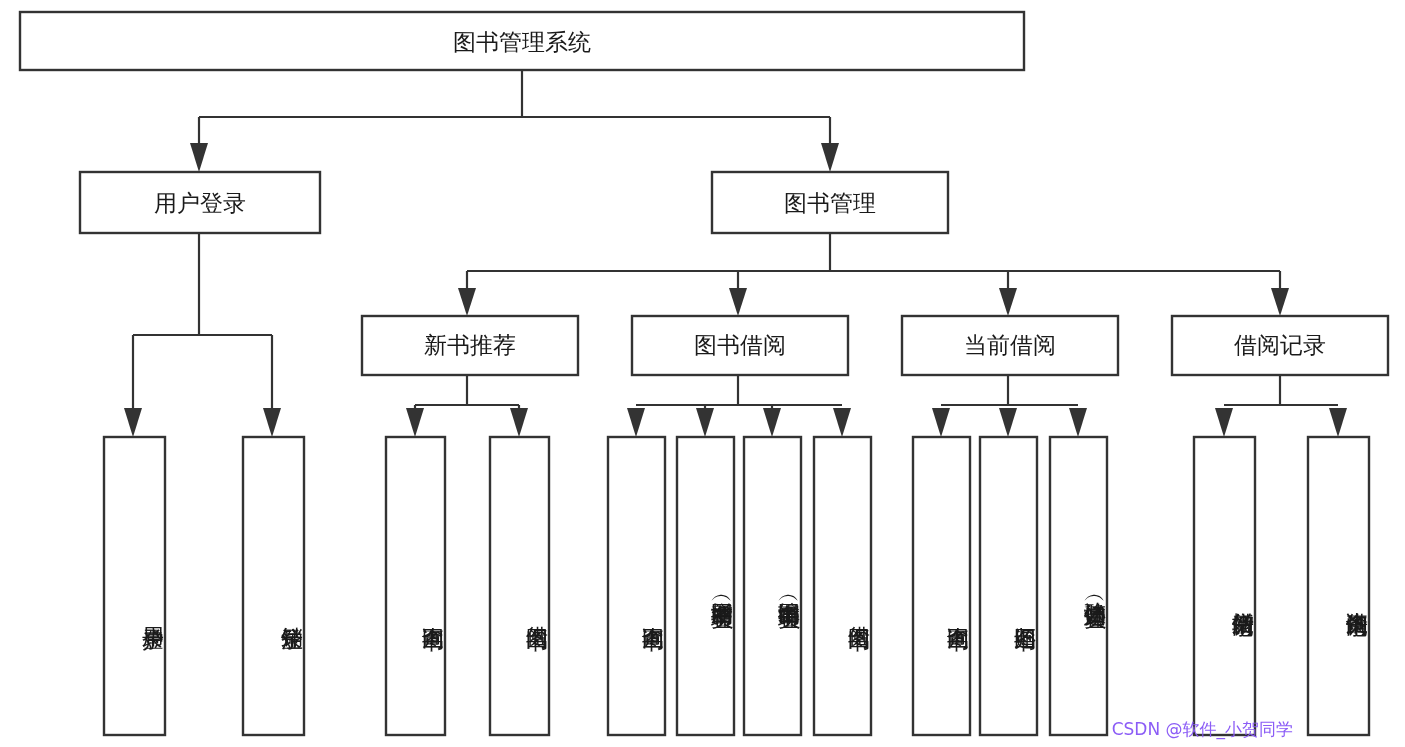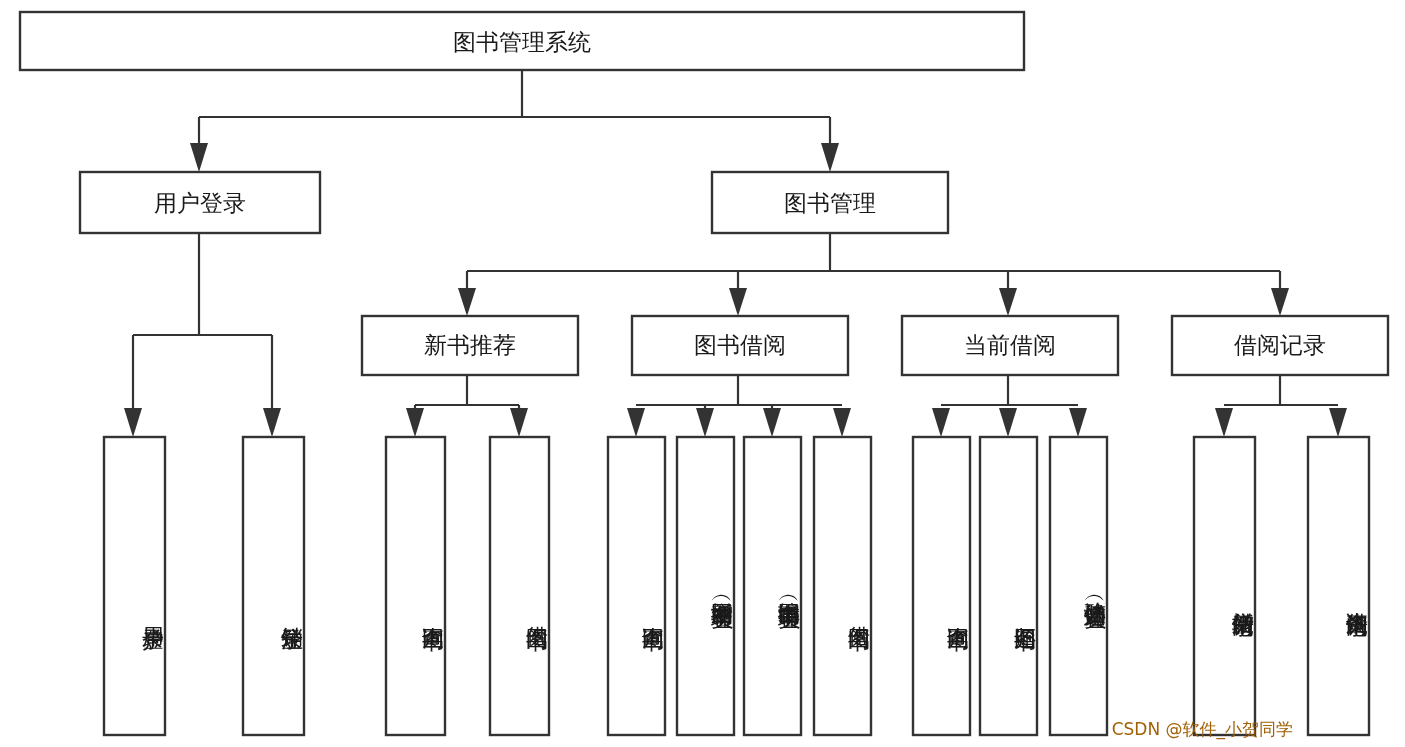--- a/index.html
+++ b/index.html
@@ -66,21 +66,21 @@
     justify-content: center;
     white-space: nowrap;
     pointer-events: none;
   }
   .watermark {
     position: absolute;
     right: 8px;
     bottom: 6px;
     font-family: "DejaVu Sans", "Liberation Sans", sans-serif;
     font-size: 17px;
-    color: #a16207;
+    color: #8b5cf6;
     white-space: nowrap;
   }
 </style>
 </head>
 <body>
 
 <div id="diagram-root">
 
   <svg class="diagram" viewBox="0 0 1405 747">
 

